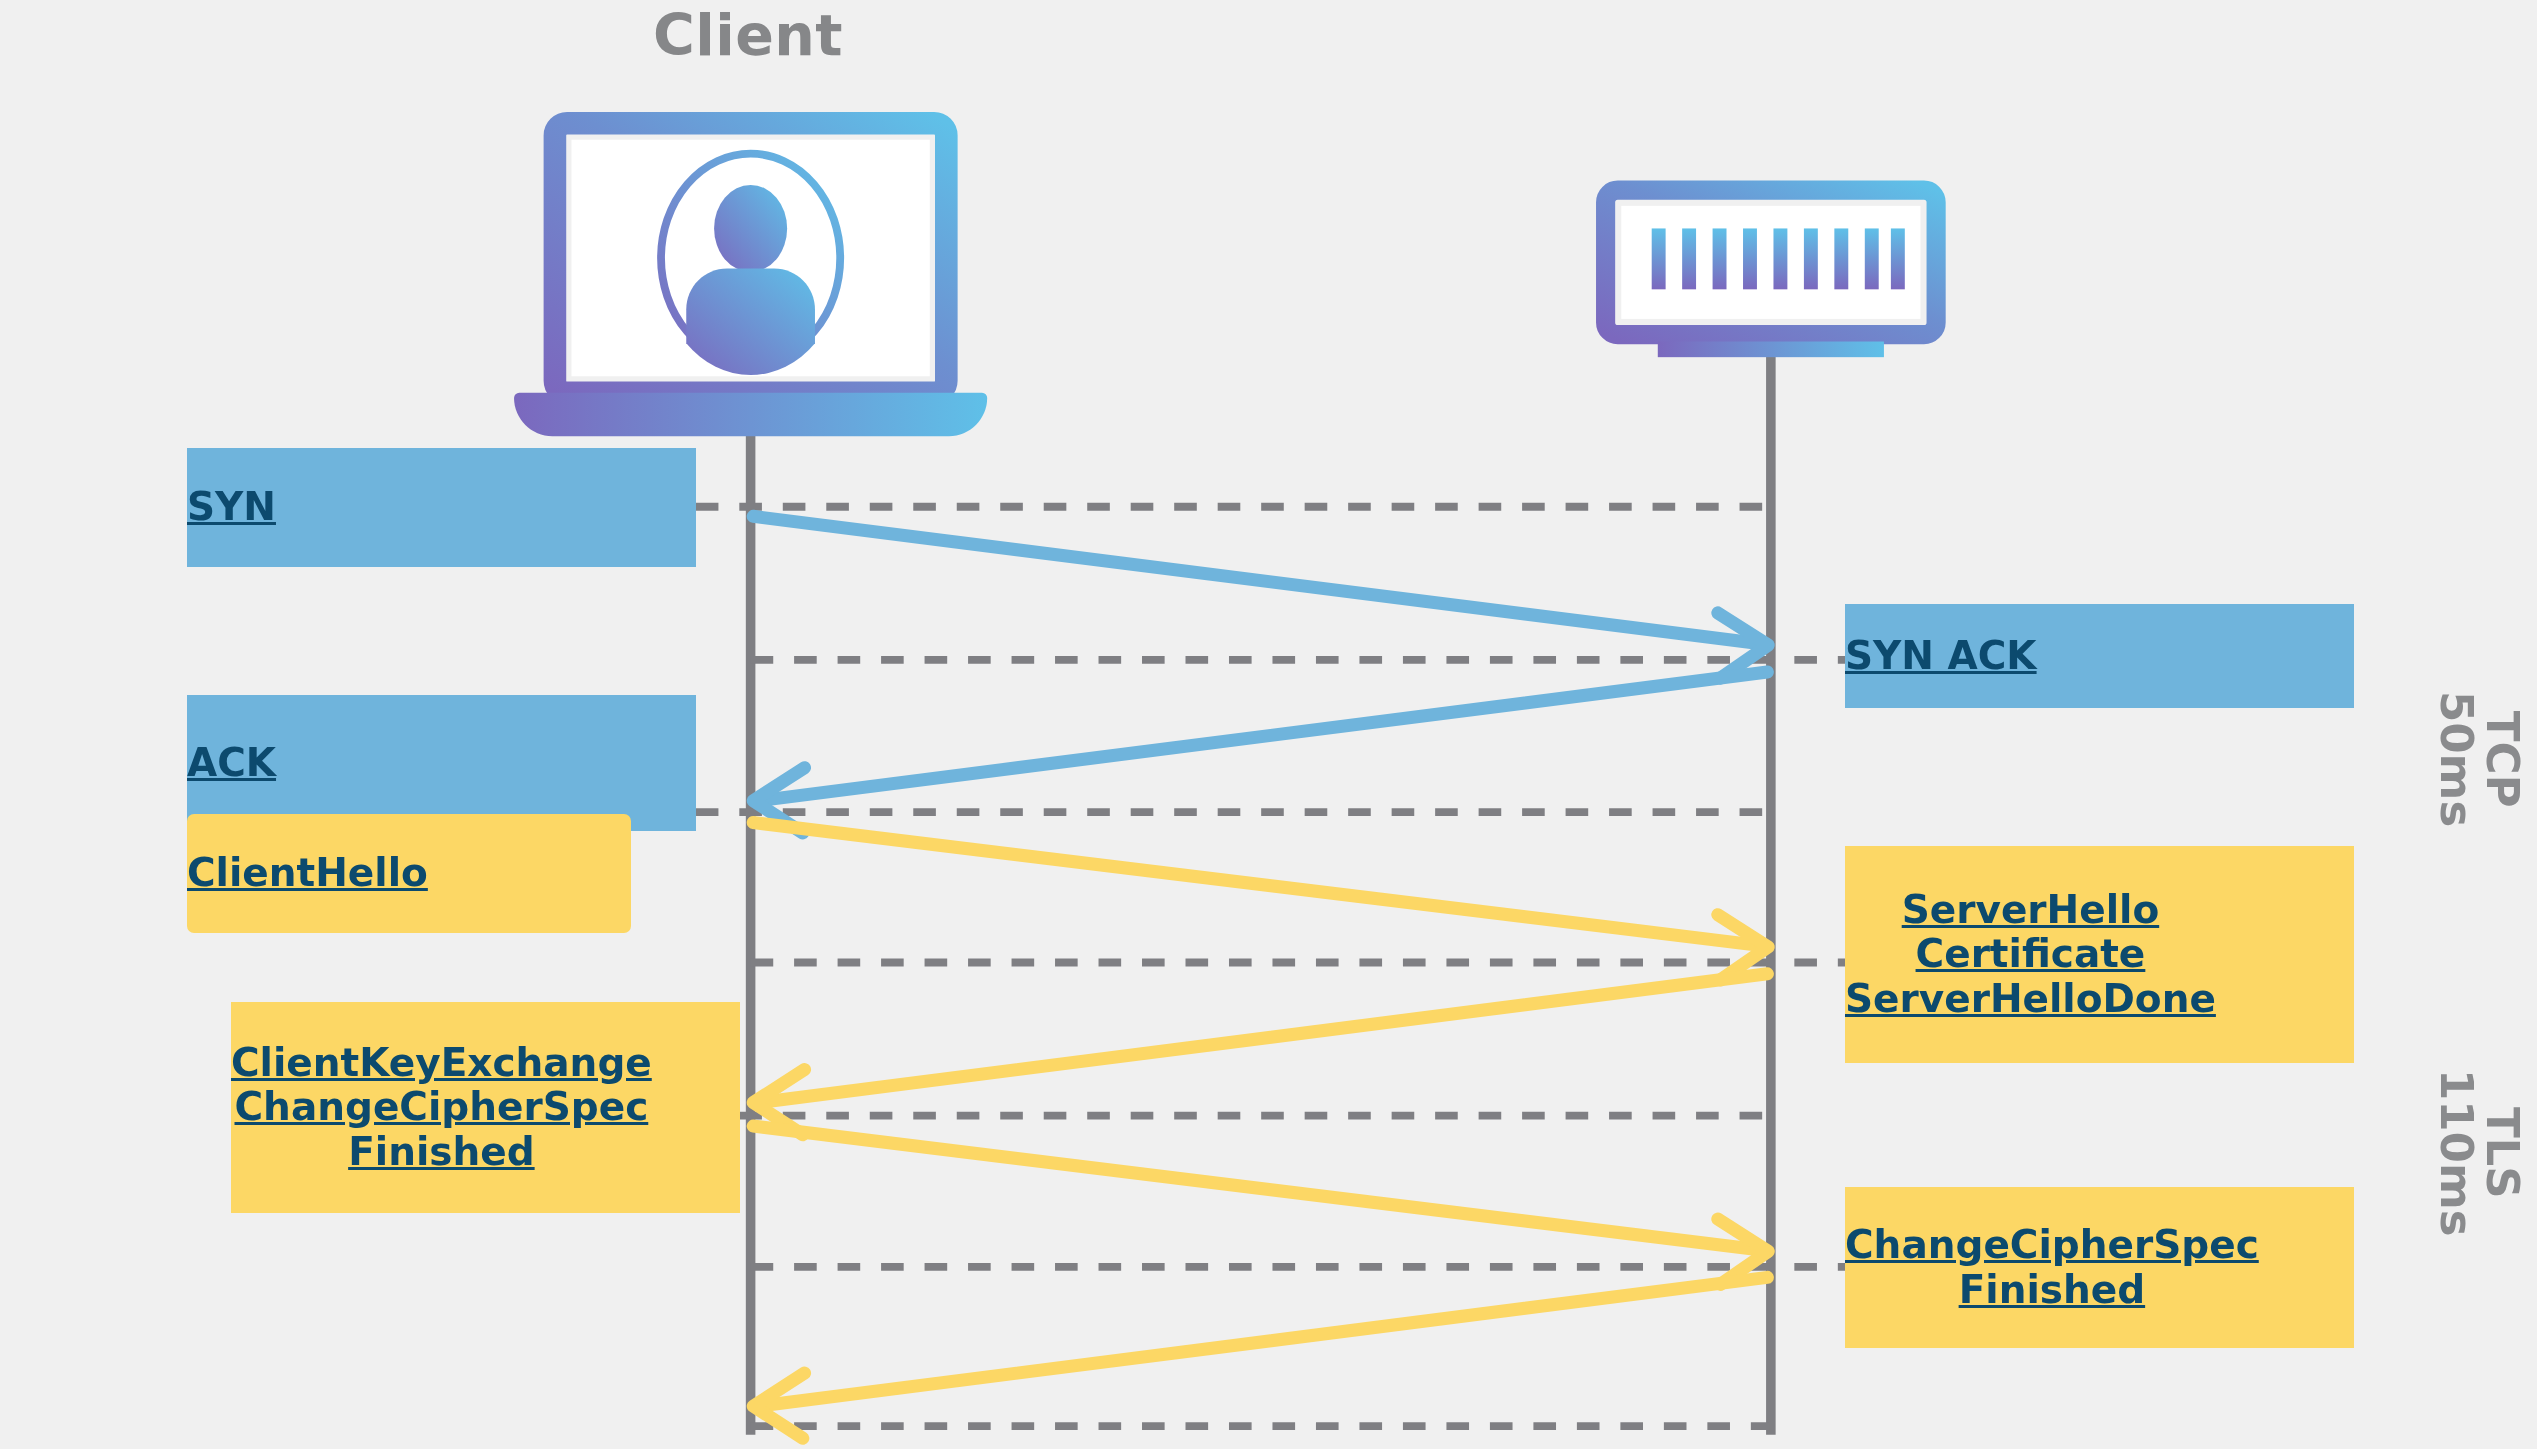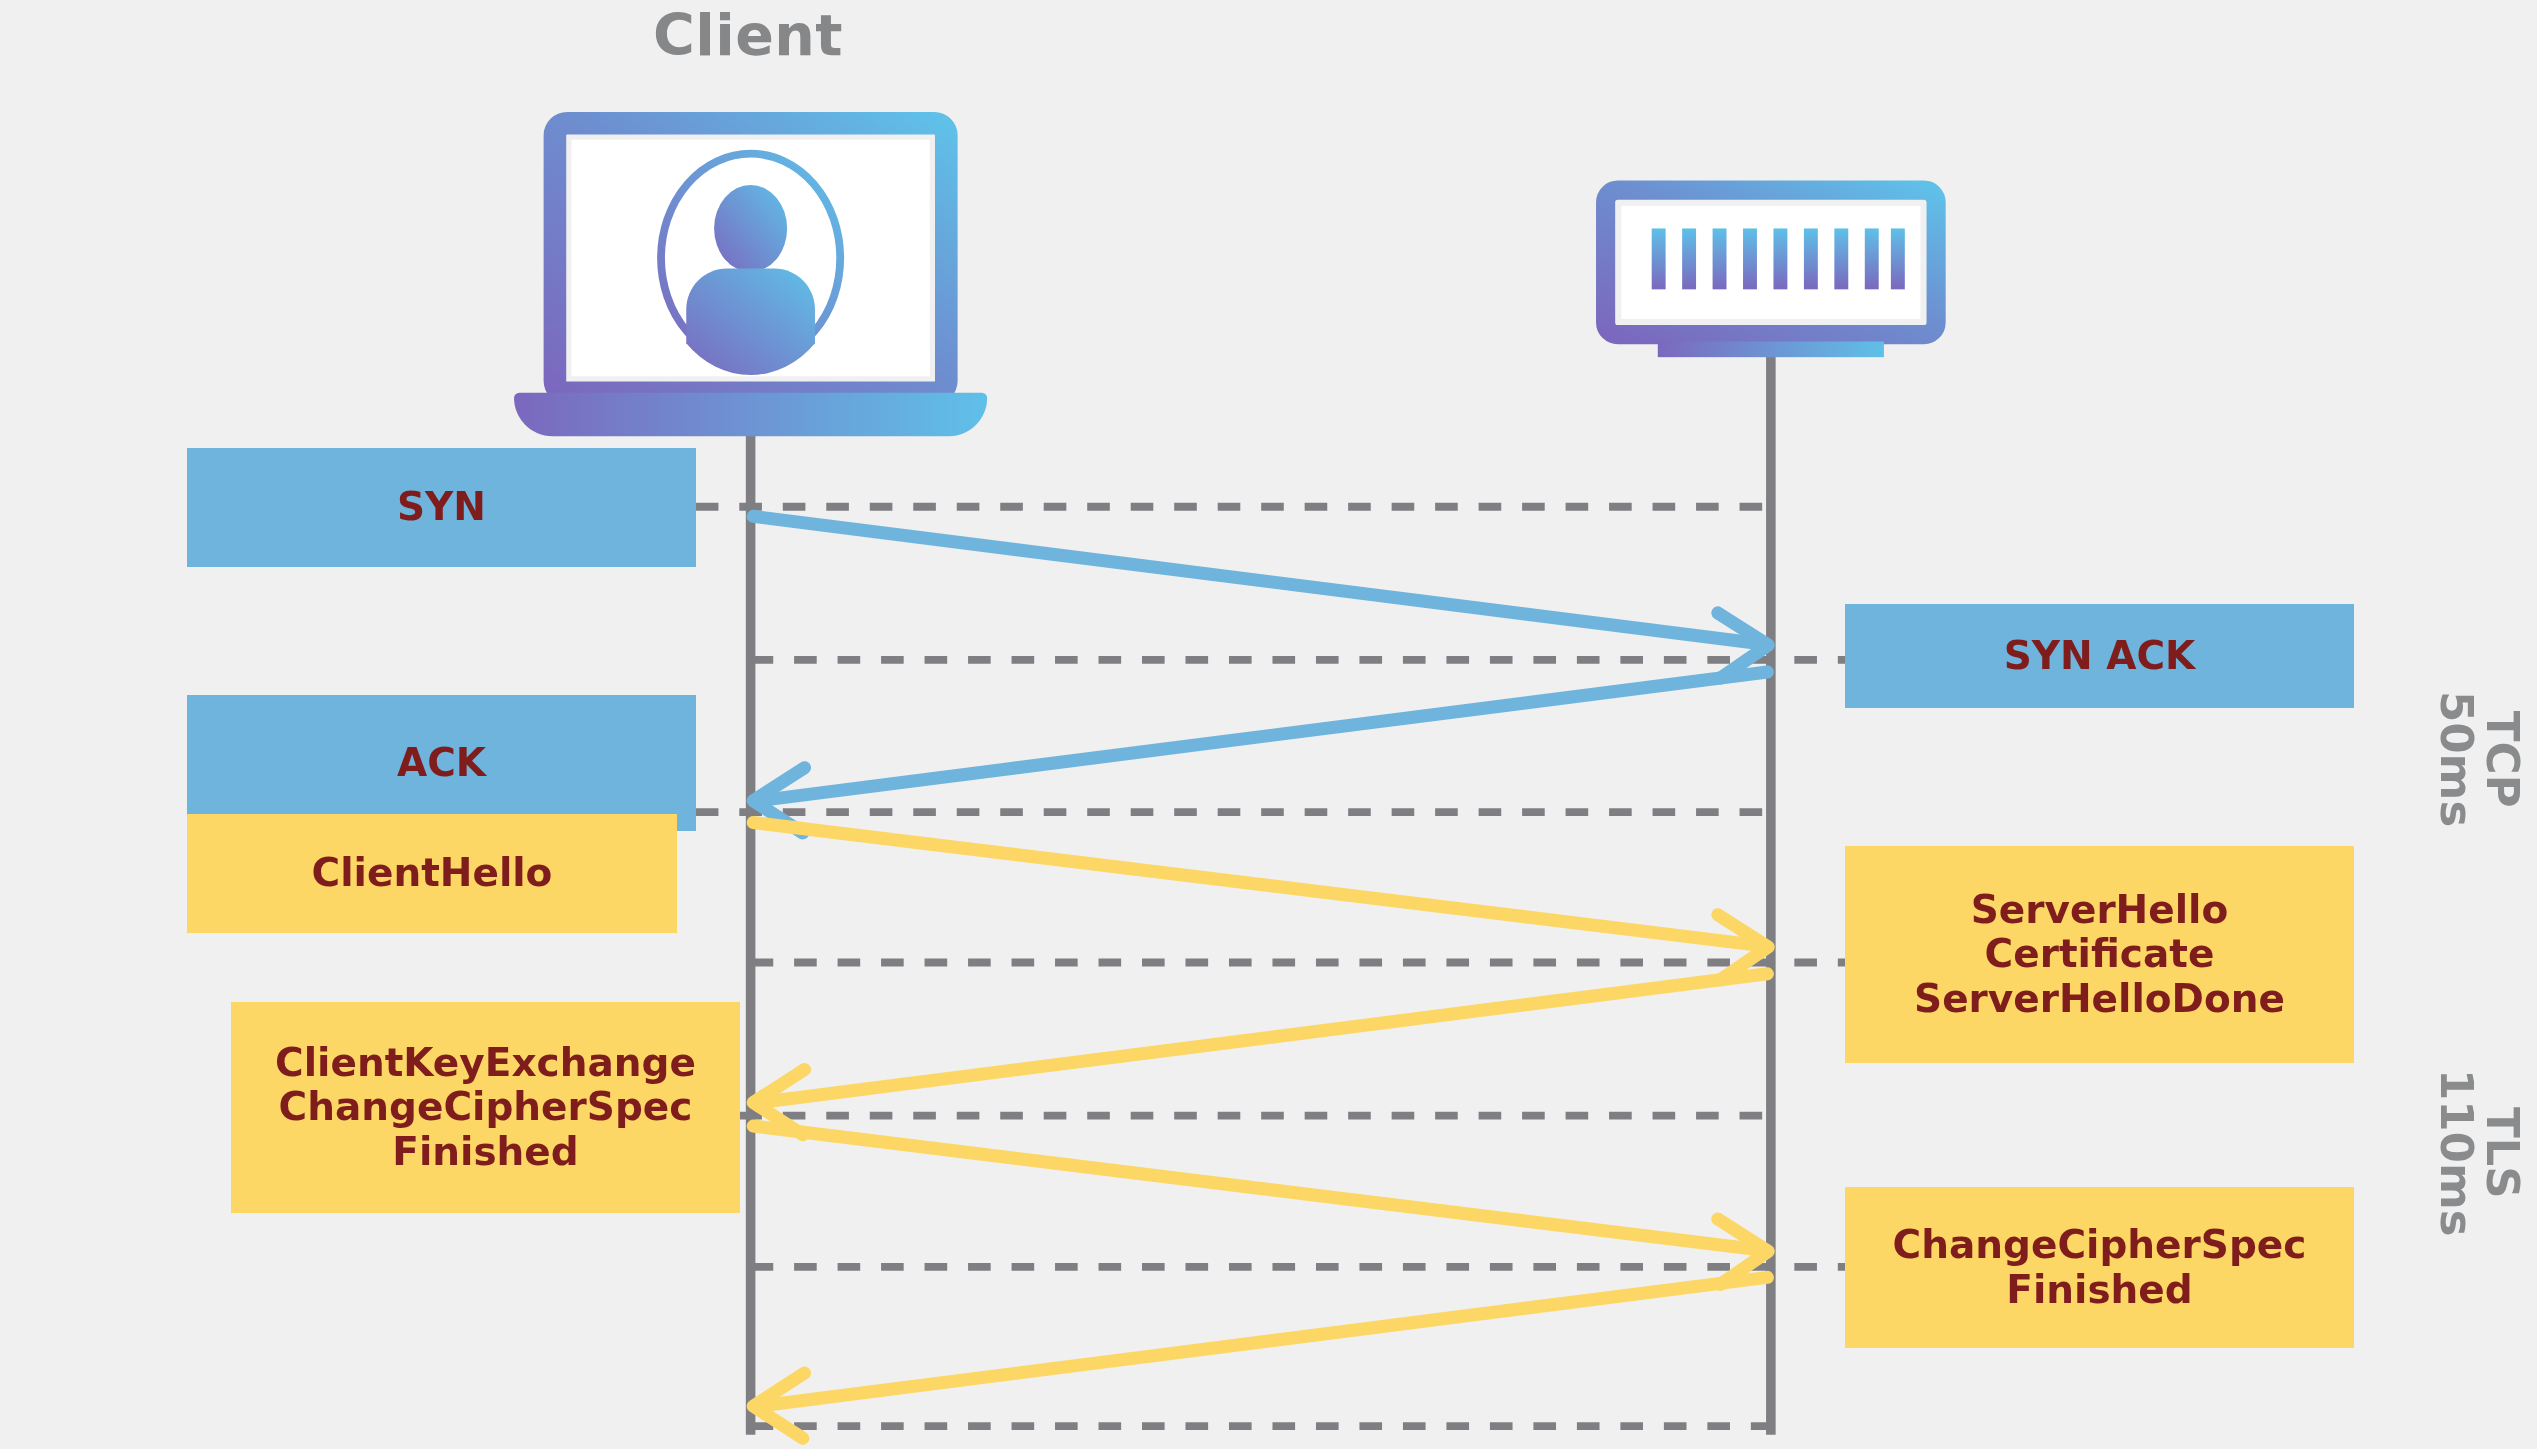--- a/index.html
+++ b/index.html
@@ -22,27 +22,28 @@
     white-space:nowrap;
     text-align:center;
   }
   #client-title{left:487px;top:-1.7px;width:522px;}
   #server-title{left:1513px;top:68px;width:522px;}
 
   .msgbox{
     position:absolute;
     display:flex;
     align-items:center;
-    justify-content:center;
+    justify-content:flex-start;
     text-align:center;
-    color:#7f1d1d;
+    color:#0c4a6e;
     font-weight:bold;
     line-height:1.13;
     font-size:39px;
     box-sizing:border-box;
+    text-decoration:underline;
   }
   .blue{background:#6FB4DC;}
   .yellow{background:#FCD765;}
 
   .side-label{
     position:absolute;
     color:#8A8B8D;
     font-weight:bold;
     font-size:45px;
     line-height:1.03;
@@ -153,21 +154,21 @@
   <div class="actor-title" id="client-title">Client</div>
 
   <div class="msgbox blue" style="left:187px;top:444px;width:509px;height:119px;">
     <span>SYN</span>
   </div>
 
   <div class="msgbox blue" style="left:187px;top:691px;width:509px;height:136px;">
     <span>ACK</span>
   </div>
 
-  <div class="msgbox yellow" style="left:187px;top:810px;width:490px;height:119px;">
+  <div class="msgbox yellow" style="left:187px;top:810px;width:444px;height:119px;border-radius:7px;">
     <span>ClientHello</span>
   </div>
 
   <div class="msgbox yellow multiline" style="left:187px;top:998px;width:509px;height:211px;margin-left:44px;">
     <span style="white-space:pre-line;">ClientKeyExchange
 ChangeCipherSpec
 Finished</span>
   </div>
 
   <div class="msgbox yellow multiline" style="left:1845px;top:842px;width:509px;height:217px;">

